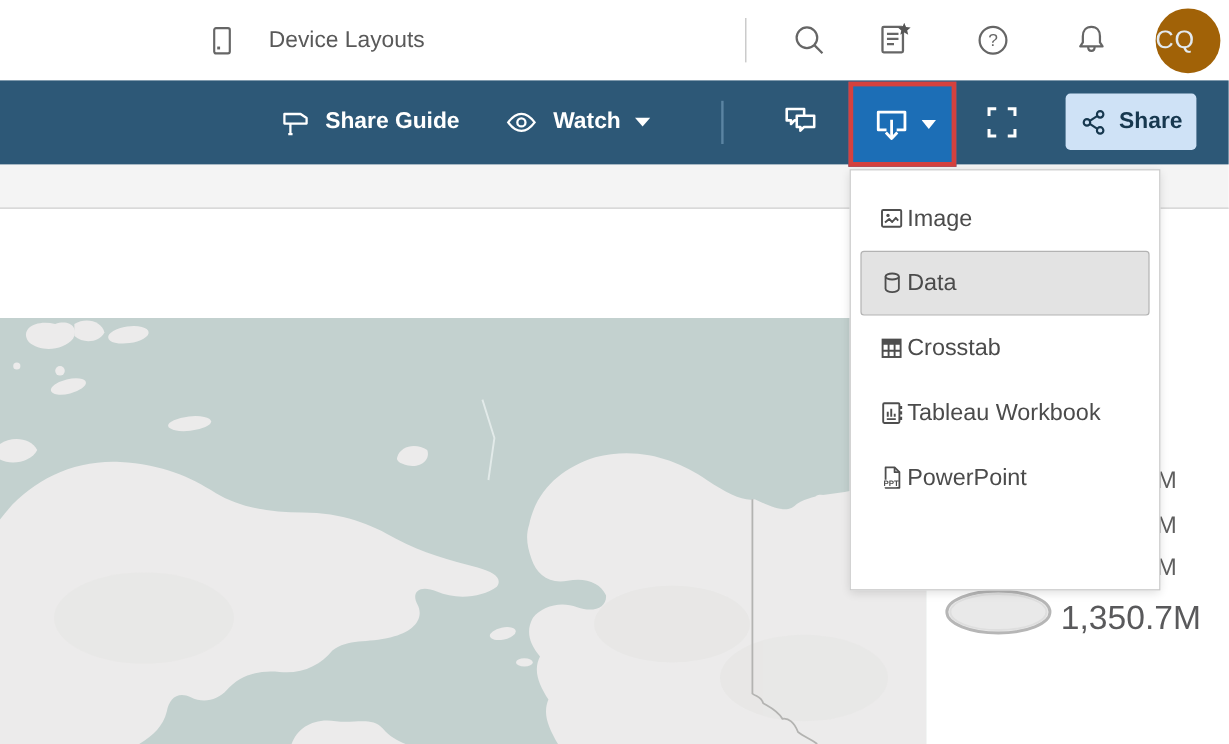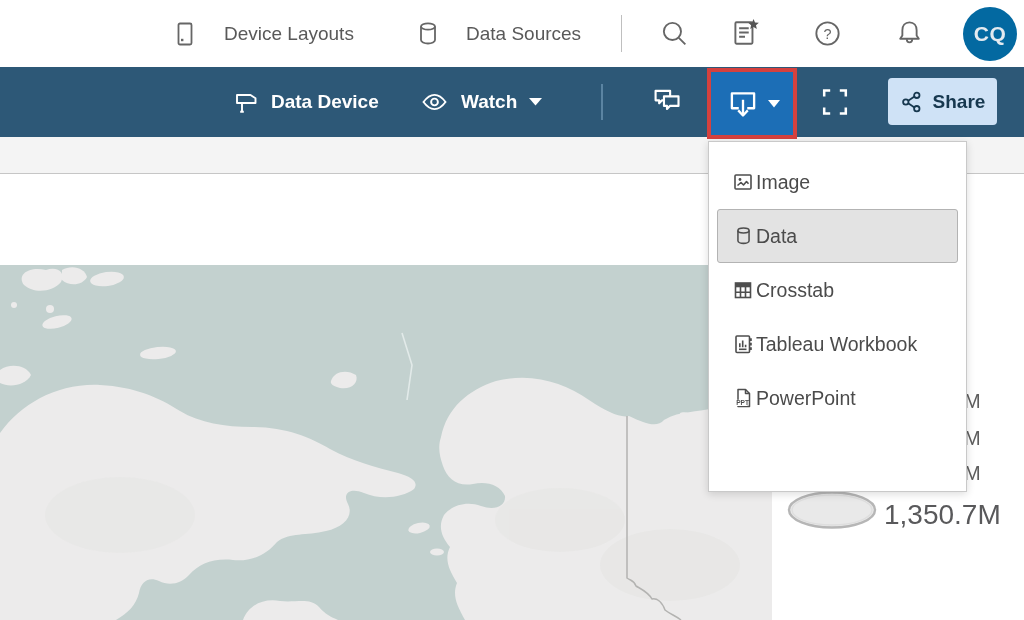--- a/index.html
+++ b/index.html
@@ -9,22 +9,22 @@
 
   
   .topbar { position:absolute; left:0; top:0; width:1024px; height:67px; background:#fff; z-index:10; }
   .tb-group { position:absolute; top:0; height:67px; display:flex; align-items:center; gap:24px;
               color:#595959; font-size:19px; cursor:pointer; }
   .tb-group .lbl { white-space:nowrap; }
   .tb-icon { display:flex; align-items:center; justify-content:center; color:#666; }
   .tb-divider { position:absolute; left:621px; top:15px; width:1px; height:37px; background:#bfbfbf; }
   .tb-iconbtn { position:absolute; display:flex; align-items:center; justify-content:center; color:#666; cursor:pointer; }
   .avatar { position:absolute; left:963px; top:7px; width:54px; height:54px; border-radius:50%;
-            background:#0369a1; color:#e3eaf0; font-size:21px; display:flex; align-items:center;
-            justify-content:center; letter-spacing:.5px; cursor:pointer;font-weight:bold; }
+            background:#a16207; color:#e3eaf0; font-size:21px; display:flex; align-items:center;
+            justify-content:flex-start; letter-spacing:.5px; cursor:pointer; }
 
   
   .toolbar { position:absolute; left:0; top:67px; width:1024px; height:70px; background:#2d5877; z-index:10; }
   .tool-group { position:absolute; top:0; height:70px; display:flex; align-items:center; gap:10px;
                 color:#fff; font-size:19px; font-weight:bold; cursor:pointer; }
   .tool-divider { position:absolute; left:601px; top:17px; width:2px; height:36px; background:#5b84a2; }
   .tool-iconbtn { position:absolute; top:0; height:70px; display:flex; align-items:center; color:#fff; cursor:pointer; }
   .download-btn { position:absolute; left:707px; top:1px; width:90px; height:71px; background:#1c6eb6;
                   border:4px solid #d5413e; display:flex; align-items:center; justify-content:center;
                   gap:7px; color:#fff; cursor:pointer; z-index:12; }
@@ -65,29 +65,20 @@
     <div class="tb-group" style="left:170px;">
       <span class="tb-icon">
         <svg width="30" height="30" viewBox="0 0 30 30" fill="none" stroke="#666" stroke-width="1.8">
           <rect x="8.5" y="4.5" width="13" height="21" rx="1.5"></rect>
           <rect x="11" y="19.8" width="2.4" height="2.4" fill="#666" stroke="none"></rect>
         </svg>
       </span>
       <span class="lbl">Device Layouts</span>
     </div>
 
-    <div class="tb-group" style="left:414px;">
-      <span class="tb-icon">
-        <svg width="28" height="30" viewBox="0 0 28 30" fill="none" stroke="#666" stroke-width="1.8">
-          <ellipse cx="14" cy="7.5" rx="7" ry="3.2"></ellipse>
-          <path d="M7,7.5 V21 C7,22.9 10.1,24.5 14,24.5 C17.9,24.5 21,22.9 21,21 V7.5"></path>
-        </svg>
-      </span>
-      <span class="lbl">Data Sources</span>
-    </div>
 
     <div class="tb-divider"></div>
 
     <div class="tb-iconbtn" style="left:659px; top:18px;">
       <span>
         <svg width="31" height="31" viewBox="0 0 30 30" fill="none" stroke="#666" stroke-width="1.8">
           <circle cx="13" cy="13" r="8.3"></circle>
           <line x1="19.2" y1="19.2" x2="25.5" y2="25.5"></line>
         </svg>
       </span>
@@ -128,21 +119,21 @@
 
   <div class="toolbar">
 
     <div class="tool-group" style="left:231px;">
       <span>
         <svg width="30" height="30" viewBox="0 0 30 30" fill="none" stroke="#fff" stroke-width="1.9" stroke-linejoin="round">
           <path d="M6,8 H19.5 L24.5,11.3 V16 H6 Z"></path>
           <path d="M11,16 V24.8 M9.2,24.8 H12.8"></path>
         </svg>
       </span>
-      <span>Data Device</span>
+      <span>Share Guide</span>
     </div>
 
     <div class="tool-group" style="left:418px;justify-content:flex-end;">
       <span>
         <svg width="33" height="30" viewBox="0 0 30 30" fill="none" stroke="#fff" stroke-width="1.9">
           <path d="M4,15 C8,9.6 11.5,7.9 15,7.9 C18.5,7.9 22,9.6 26,15 C22,20.4 18.5,22.1 15,22.1 C11.5,22.1 8,20.4 4,15 Z"></path>
           <circle cx="15" cy="15" r="3.4"></circle>
         </svg>
       </span>
       <span>Watch</span>

